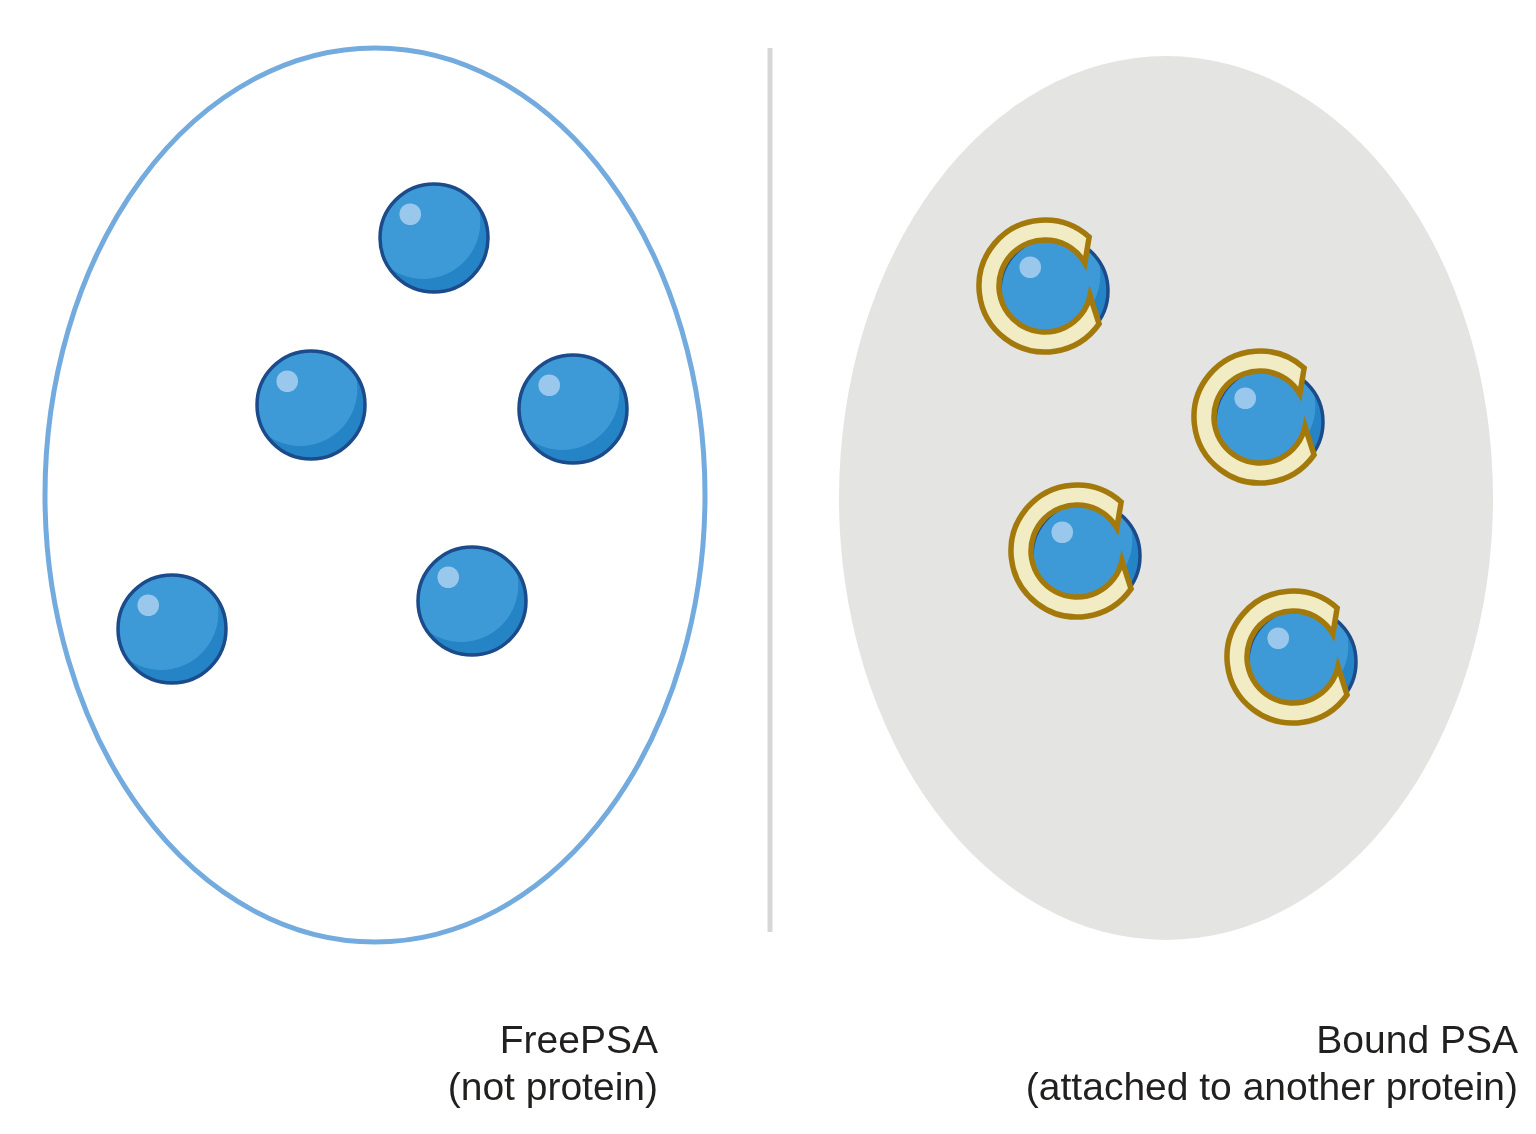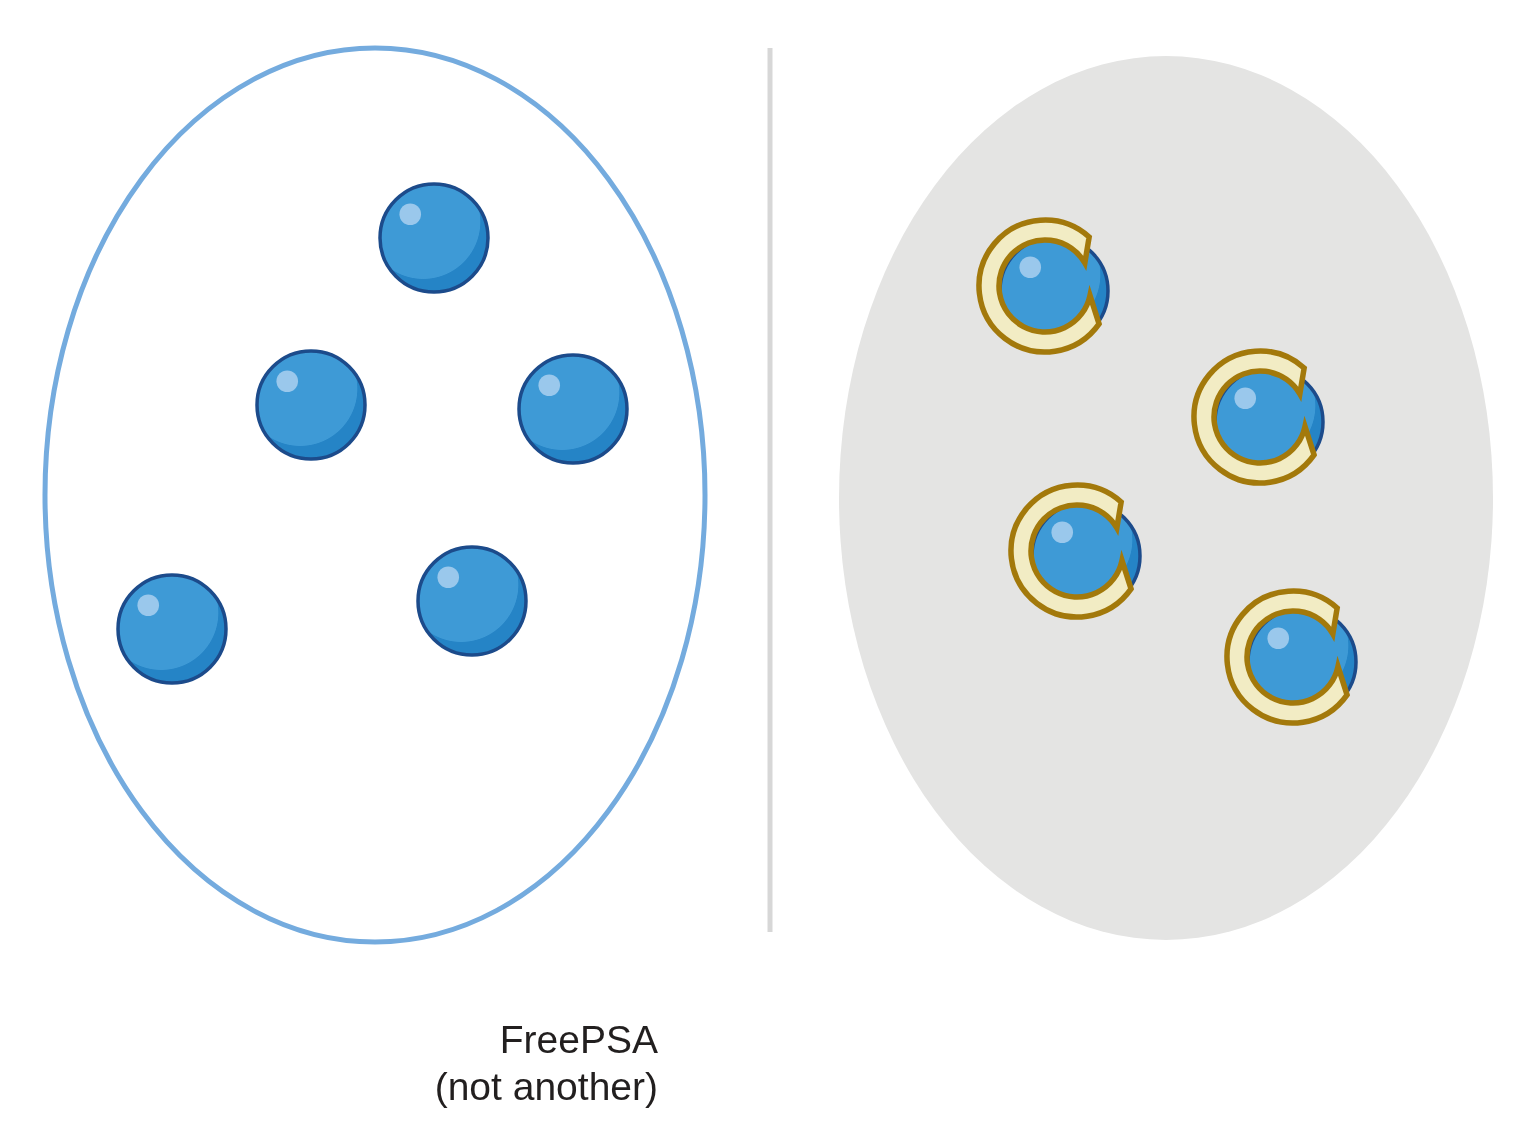--- a/index.html
+++ b/index.html
@@ -92,17 +92,21 @@
         <g>
           <circle cx="1302" cy="662" r="54" fill="url(#sphereGrad)" stroke="#1c4b8b" stroke-width="3.5"></circle>
           <circle cx="1278.24" cy="638.24" r="10.8" fill="#9ac8ec"></circle>
         </g>
         <path d="M 1337.16 607.95 A 66 66 0 1 0 1347.06 694.86 L 1337.99 666.56 A 46 46 0 1 1 1332.84 634.00 Z" fill="#f2ecc4" stroke="#a3790b" stroke-width="5.5" stroke-linejoin="miter"></path>
       </g>
     </svg>
 
   <div class="label label-free">
     <div>FreePSA</div>
-    <div>(not another)</div>
+    <div>(not protein)</div>
   </div>
 
+  <div class="label label-bound">
+    <div>Bound PSA</div>
+    <div>(attached to another protein)</div>
+  </div>
 
 </div>
 
 </body></html>

